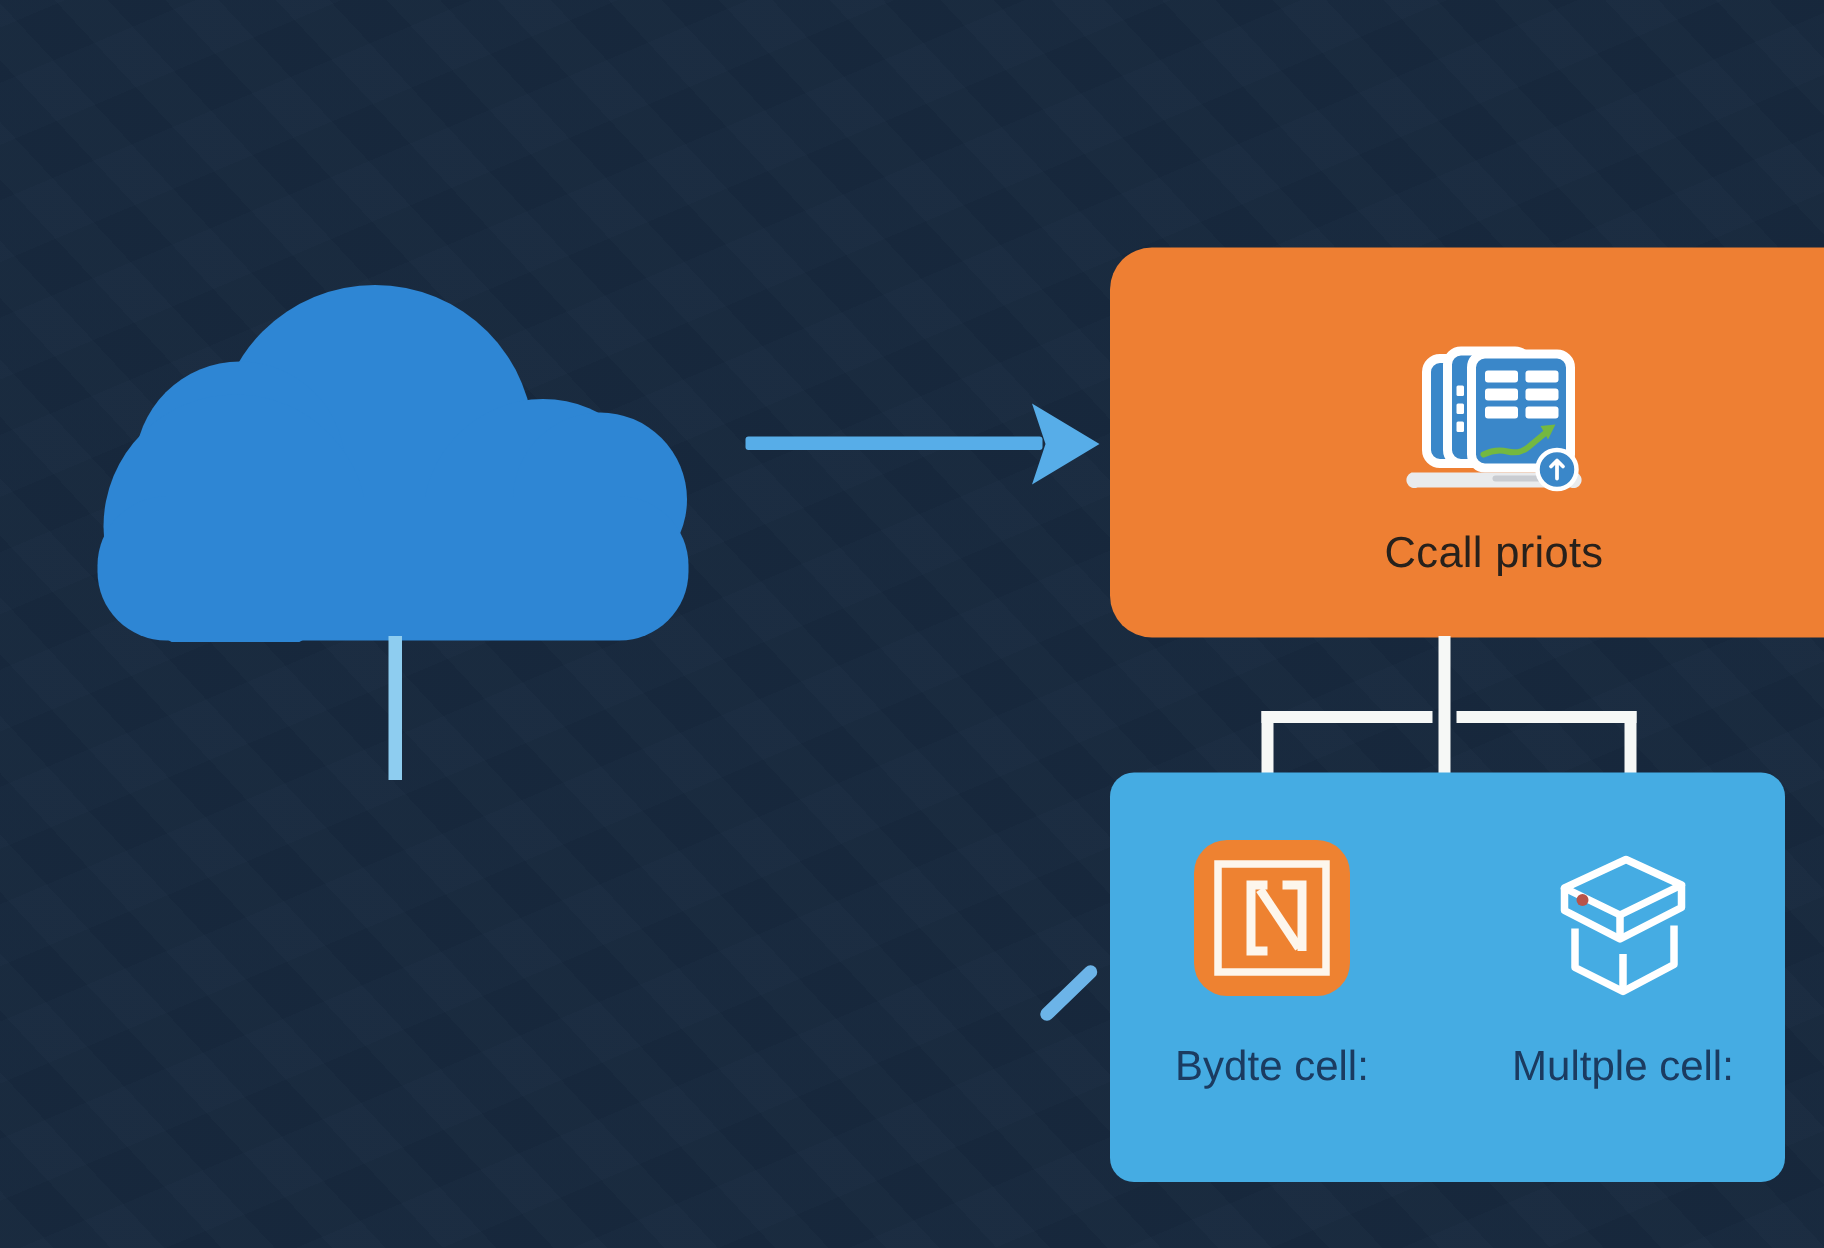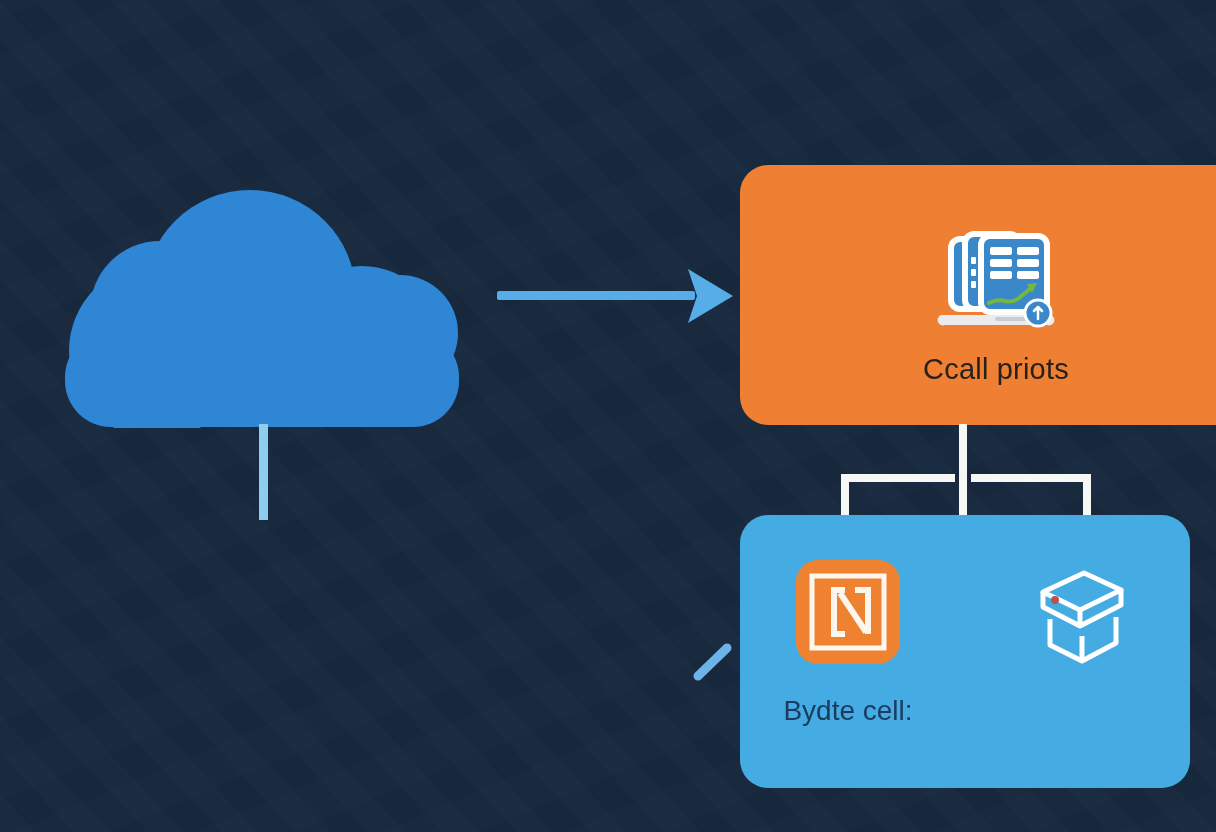--- a/index.html
+++ b/index.html
@@ -44,21 +44,21 @@
   .conn-h-right { left: 971px; top: 474px; width: 120px; height: 8px; }
   .conn-v-left  { left: 841px; top: 474px; width: 8px;  height: 43px; }
   .conn-v-right { left: 1083px; top: 474px; width: 8px; height: 43px; }
 
   
   .diag-tick { left: 690px; top: 638px; width: 46px; height: 46px; }
 
   
   .detail-box {
     left: 740px; top: 515px; width: 450px; height: 273px;
-    background: #45ace3; border-radius: 28px;
+    background: #45ace3; border-radius: 16px;
     display: flex; justify-content: center; gap: 48px;
     padding-top: 44px;
   }
   .detail-item {
     display: flex; flex-direction: column; align-items: center; width: 186px;
   }
   .detail-item .node-icon { width: 106px; height: 106px; }
   .detail-label {
     margin-top: 30px; font-size: 28px; color: #1b3b60; white-space: nowrap;
   }
@@ -140,14 +140,15 @@
 
         <polygon points="14,33 55,14 92,31 51,51"></polygon>
         <path d="M14,33 V48 L51,67 L92,46 V31"></path>
         <path d="M51,51 V67"></path>
 
         <path d="M21,60 V86 L53,102 L87,84 V58"></path>
         <path d="M53,77 V102"></path>
       </g>
       <circle cx="26" cy="41" r="4" fill="#b8544a"></circle>
     </svg>
+    <div class="detail-label">Multple cell:</div>
   </div>
 </div>
 
 </body></html>

